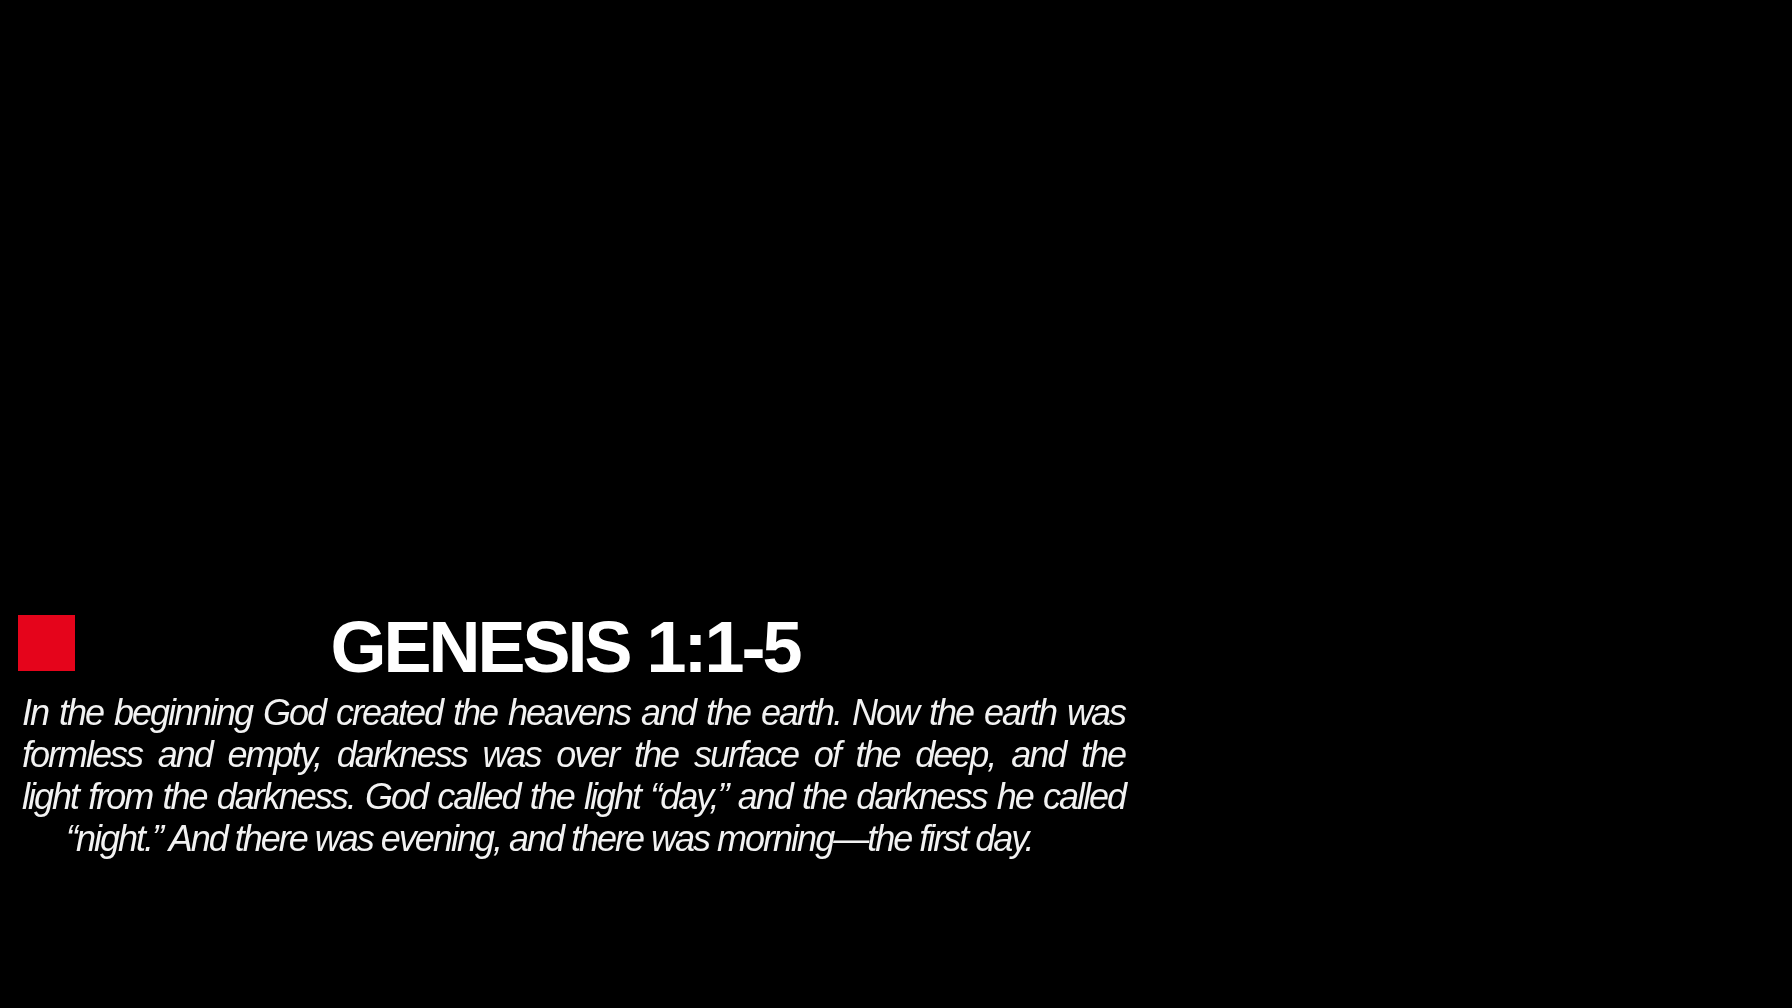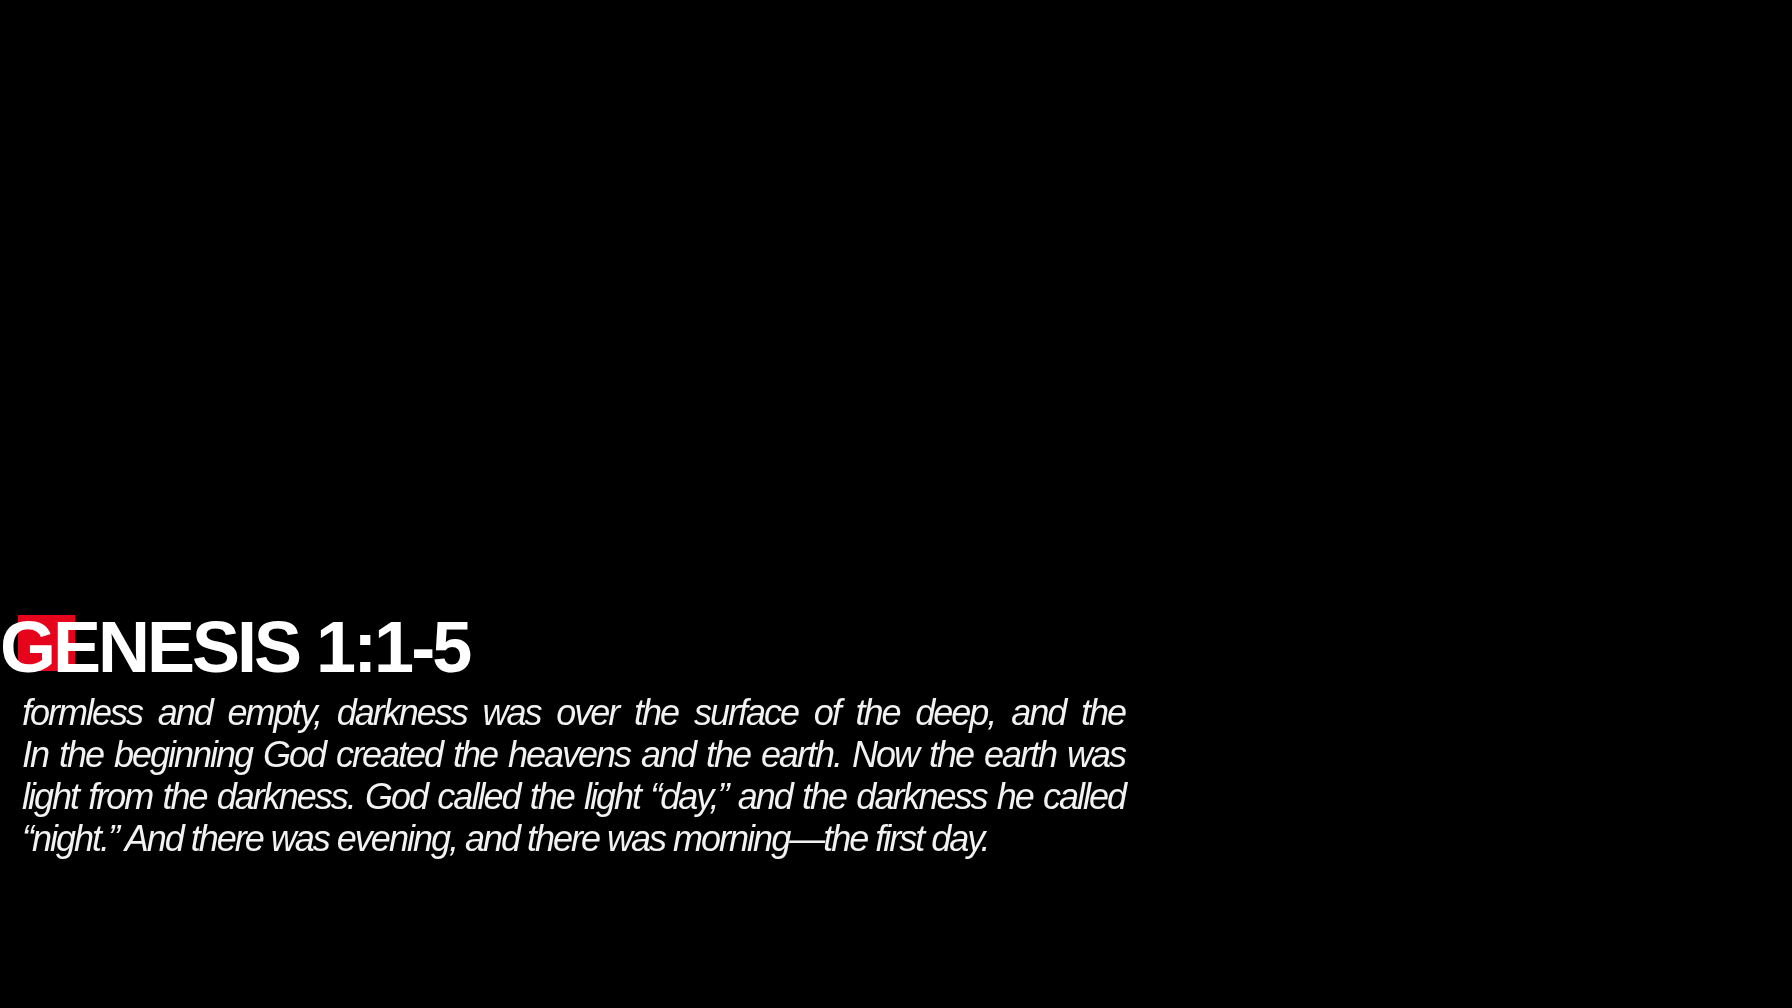--- a/index.html
+++ b/index.html
@@ -18,21 +18,21 @@
     position: absolute;
     left: 18px; top: 615px;
     width: 57px; height: 56px;
     background: var(--accent, #e5041b);
   }
   .slide-title {
     position: absolute;
     top: 611px;
     left: 0;
     width: 1130px;
-    text-align: left;
+    text-align: center;
     font-size: 72px;
     font-weight: bold;
     line-height: 1;
     letter-spacing: -3px;
     color: var(--title-color, #ffffff);
     white-space: nowrap;
   }
   .verse-block {
     position: absolute;
     left: 22px; top: 692px;
@@ -44,31 +44,32 @@
     letter-spacing: -2px;
     color: var(--body-color, #f2f2f2);
   }
   .verse-line {
     text-align: justify;
     text-align-last: justify;
   }
   .verse-line.last {
     text-align: right;
     text-align-last: left;
+    margin-left: 44px;
   }
 </style>
 </head>
 <body>
 
 <div class="slide">
 
   <div class="accent-square"></div>
 
   <h1 class="slide-title">GENESIS 1:1-5</h1>
 
   <div class="verse-block">
+    <div class="verse-line">In the beginning God created the heavens and the earth. Now the earth was</div>
     <div class="verse-line">formless and empty, darkness was over the surface of the deep, and the</div>
-    <div class="verse-line">In the beginning God created the heavens and the earth. Now the earth was</div>
     <div class="verse-line">light from the darkness. God called the light “day,” and the darkness he called</div>
     <div class="verse-line last">“night.” And there was evening, and there was morning—the first day.</div>
   </div>
 
 </div>
 
 </body></html>

